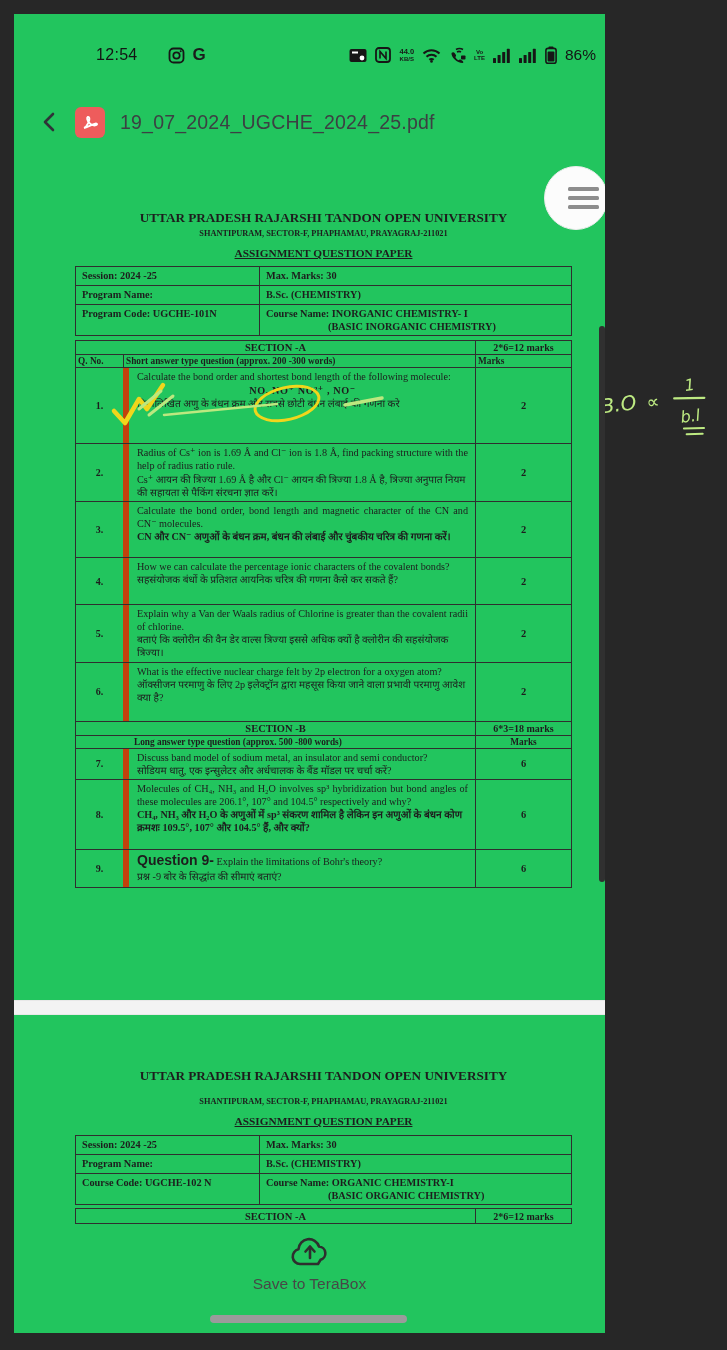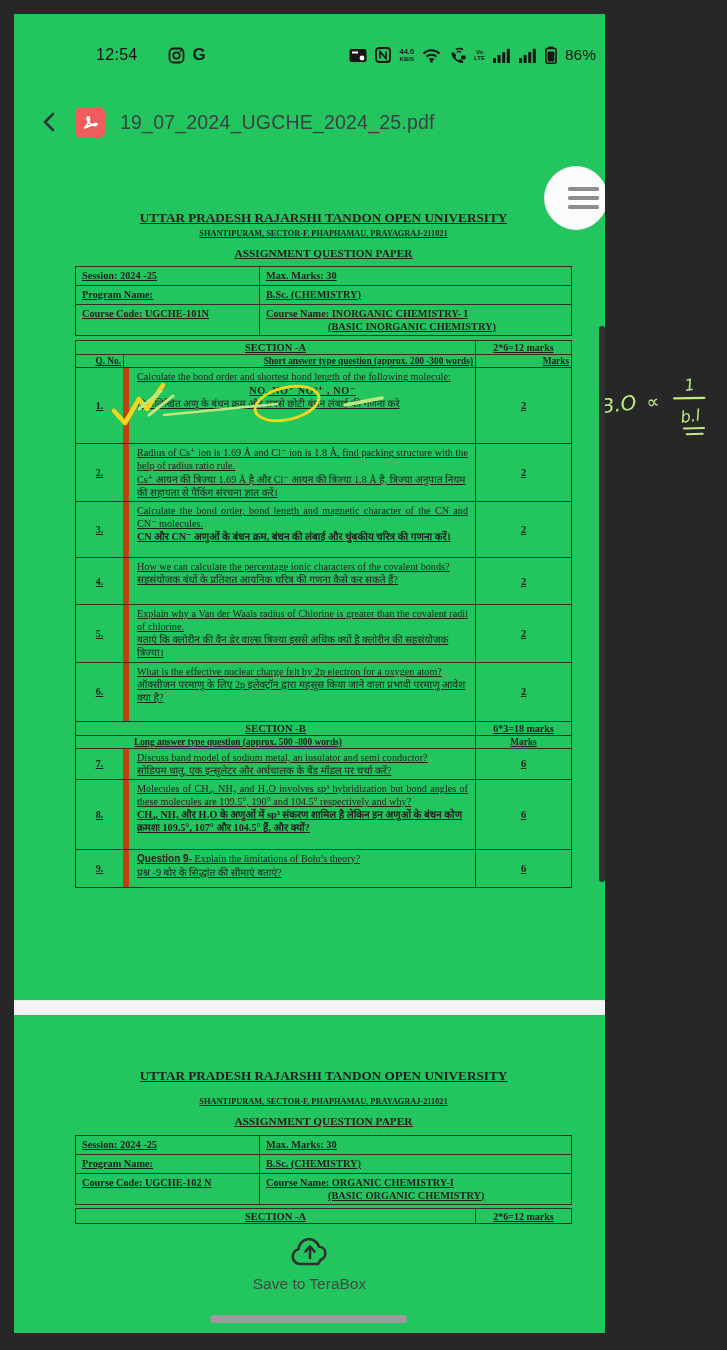--- a/index.html
+++ b/index.html
@@ -26,46 +26,46 @@
   .pdf-badge{width:30px;height:31px;border-radius:6px;background:#ee5c5c;display:flex;align-items:center;justify-content:center;flex:none;}
   .file-name{font-size:19.5px;font-weight:400;color:#3c4043;letter-spacing:.2px;white-space:nowrap;}
 
   
   .menu-bubble{position:absolute;left:530px;top:152px;width:64px;height:64px;border-radius:50%;
                background:#fcfcfc;border:1px solid #ececec;box-sizing:border-box;
                display:flex;flex-direction:column;justify-content:center;gap:5px;padding-left:23px;}
   .menu-bubble i{display:block;width:31px;height:4px;background:#8d8d8d;border-radius:1.5px;}
 
   
-  .doc{position:absolute;font-family:"Liberation Serif","DejaVu Serif",serif;color:#1d1d1d;text-decoration:underline;}
+  .doc{position:absolute;font-family:"Liberation Serif","DejaVu Serif",serif;color:#1d1d1d;}
   .doc-title{font-size:13.2px;font-weight:bold;text-align:center;}
   .doc-addr{font-size:8.3px;font-weight:bold;text-align:center;margin-top:3px;}
   .doc-paper{font-size:11.3px;font-weight:bold;text-align:center;text-decoration:underline;margin-top:9px;}
   .info-table{margin-top:7px;border:1.6px solid #2f2f2f;}
   .info-row{display:grid;grid-template-columns:183px 1fr;border-top:1px solid #2f2f2f;}
   .info-row:first-child{border-top:none;}
   .info-cell{padding:3px 6px 2px 6px;font-size:10.3px;font-weight:bold;line-height:1.25;}
   .info-cell.r{border-left:1px solid #2f2f2f;}
   .info-sub{padding-left:62px;}
 
   .qtable{margin-top:4px;border:1.6px solid #2f2f2f;font-size:10.2px;}
   .qrow{display:grid;grid-template-columns:47px 1fr 96px;border-top:1px solid #2f2f2f;box-sizing:border-box;}
   .qrow:first-child{border-top:none;}
   .qno{display:flex;align-items:center;justify-content:center;font-weight:bold;font-size:10px;}
   .qcell{border-left:6px solid #c2410c;padding:2px 7px 2px 8px;overflow:hidden;}
   .qmarks{border-left:1px solid #2f2f2f;display:flex;align-items:center;justify-content:center;font-weight:bold;font-size:10.5px;}
   .sec-row{grid-template-columns:1fr 96px;}
   .sec-title{text-align:center;font-weight:bold;font-size:10.5px;padding:1px 0;}
   .sec-marks{border-left:1px solid #2f2f2f;display:flex;align-items:center;justify-content:center;font-weight:bold;font-size:10px;}
-  .hd{font-weight:bold;text-align:right;font-size:9.3px;padding:1px 2px;}
+  .hd{font-weight:bold;text-align:left;font-size:9.3px;padding:1px 2px;}
   .en{text-align:justify;line-height:1.28;}
   .hi{line-height:1.3;}
   .bold{font-weight:bold;}
   .formula{text-align:center;font-weight:bold;letter-spacing:.6px;margin:1px 0;}
-  .q-label{font-weight:bold;font-family:"Liberation Sans",sans-serif;font-size:10px;}
+  .q-label{font-weight:bold;font-family:"Liberation Sans",sans-serif;font-size:14px;}
   .h-q1{min-height:76px;} .h-q2{min-height:45px;} .h-q3{min-height:56px;} .h-q4{min-height:47px;}
   .h-q5{min-height:55px;} .h-q6{min-height:59px;} .h-q7{min-height:30px;} .h-q8{min-height:70px;} .h-q9{min-height:38px;}
 
   .page1{left:61px;top:196px;width:497px;}
   .page2{left:61px;top:1054px;width:497px;}
   .sa-table{margin-top:3px;border:1.6px solid #2f2f2f;display:grid;grid-template-columns:1fr 96px;}
   .sa-cell{text-align:center;font-weight:bold;font-size:10.5px;padding:1.5px 0;}
   .sa-cell.r{border-left:1px solid #2f2f2f;font-size:10px;}
 
   .gap-band{position:absolute;left:0;top:986px;width:100%;height:13px;background:#f3f3f3;
@@ -186,21 +186,21 @@
       <div class="info-table">
         <div class="info-row">
           <div class="info-cell">Session: 2024 -25</div>
           <div class="info-cell r">Max. Marks:  30</div>
         </div>
         <div class="info-row">
           <div class="info-cell">Program Name:</div>
           <div class="info-cell r">B.Sc. (CHEMISTRY)</div>
         </div>
         <div class="info-row">
-          <div class="info-cell">Course Code: UGCHE-101N</div>
+          <div class="info-cell">Program Code: UGCHE-101N</div>
           <div class="info-cell r">
             <div>Course Name: INORGANIC CHEMISTRY- I</div>
             <div class="info-sub">(BASIC INORGANIC CHEMISTRY)</div>
           </div>
         </div>
       </div>
 
       <div class="qtable">
         <div class="qrow sec-row">
           <div class="sec-title">SECTION -A</div>
@@ -281,21 +281,21 @@
           <div class="qcell">
             <div class="en">Discuss band model of sodium metal, an insulator and semi conductor?</div>
             <div class="hi">सोडियम धातु, एक इन्सुलेटर और अर्धचालक के बैंड मॉडल पर चर्चा करें?</div>
           </div>
           <div class="qmarks">6</div>
         </div>
 
         <div class="qrow h-q8">
           <div class="qno">8.</div>
           <div class="qcell">
-            <div class="en">Molecules of CH₄, NH₃ and H₂O involves sp³ hybridization but bond angles of these molecules are 109.5°, 190° and 104.5° respectively and why?</div>
+            <div class="en">Molecules of CH₄, NH₃ and H₂O involves sp³ hybridization but bond angles of these molecules are 206.1°, 107° and 104.5° respectively and why?</div>
             <div class="hi bold">CH₄, NH₃ और H₂O के अणुओं में sp³ संकरण शामिल है लेकिन इन अणुओं के बंधन कोण क्रमशः 109.5°, 107° और 104.5° हैं, और क्यों?</div>
           </div>
           <div class="qmarks">6</div>
         </div>
 
         <div class="qrow h-q9">
           <div class="qno">9.</div>
           <div class="qcell">
             <div class="en"><span class="q-label">Question 9-</span><span> Explain the limitations of Bohr's theory?</span></div>
             <div class="hi">प्रश्न -9 बोर के सिद्धांत की सीमाएं बताएं?</div>

